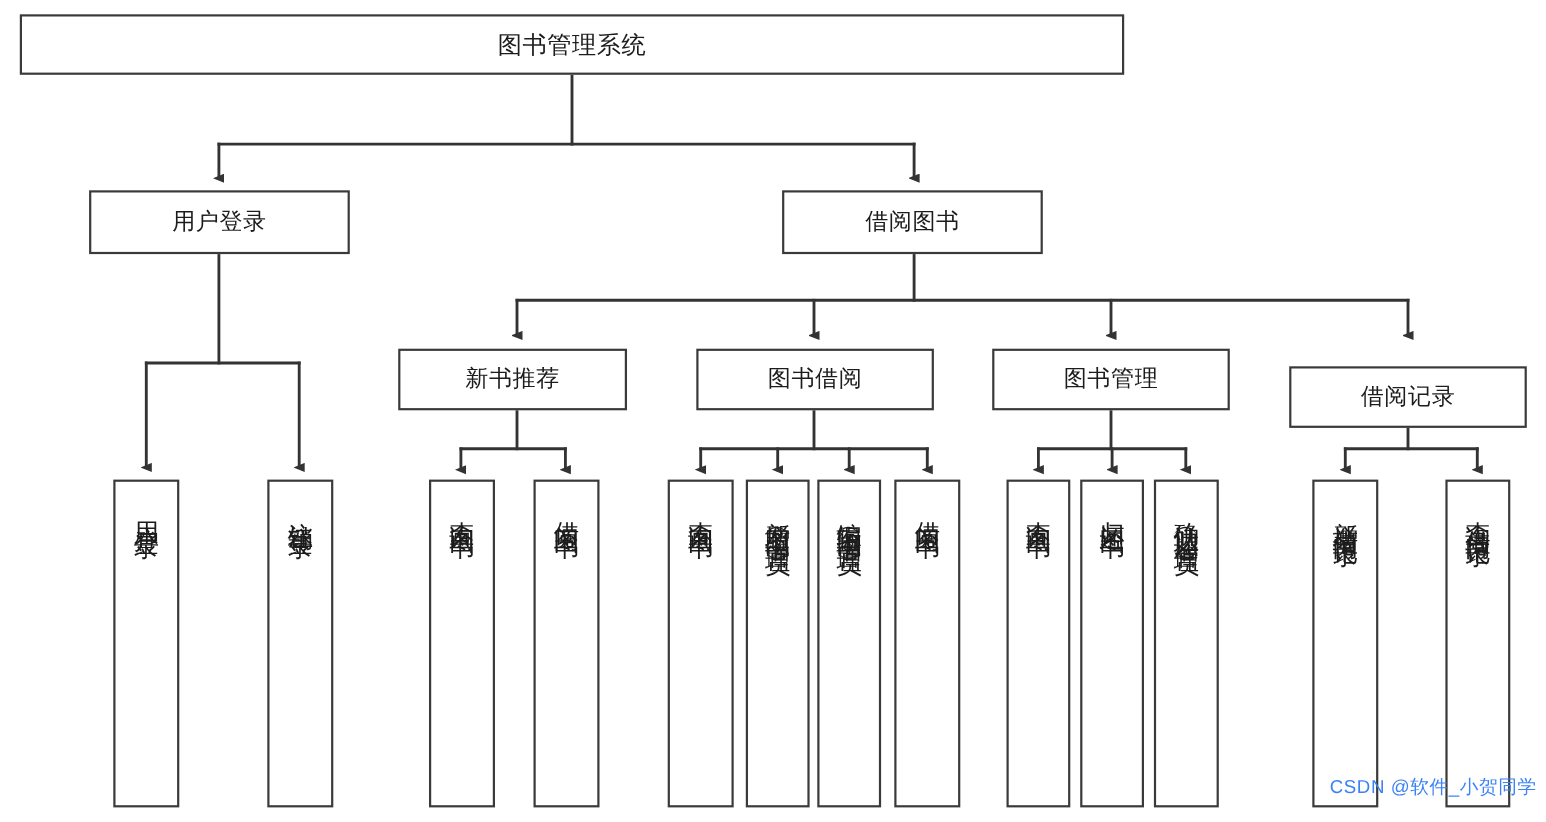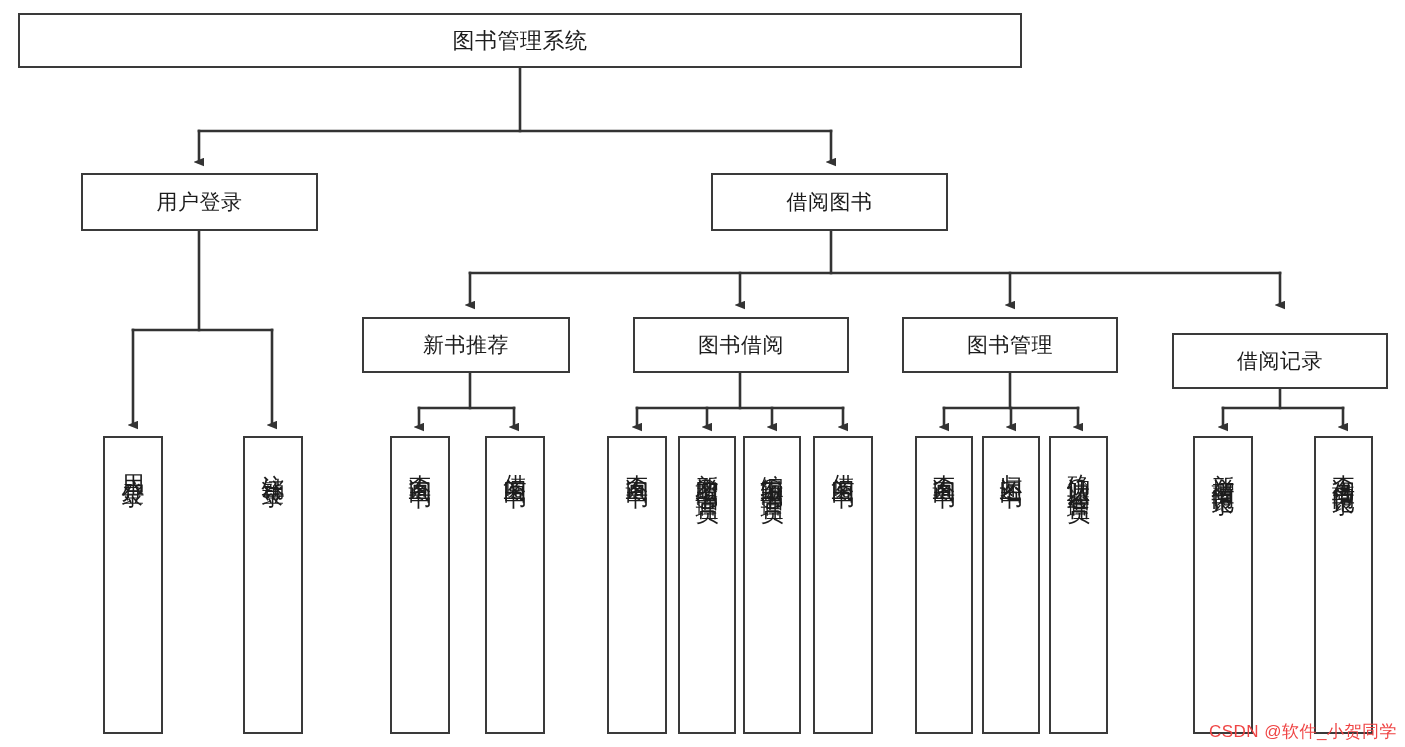--- a/index.html
+++ b/index.html
@@ -61,23 +61,23 @@
     writing-mode: vertical-rl;
     text-orientation: upright;
     font-size: 23px;
     letter-spacing: 4px;
     line-height: 1;
     white-space: nowrap;
   }
   #watermark {
     position: absolute;
     right: 8px;
-    bottom: 4px;
+    bottom: 20px;
     font-size: 17px;
-    color: #ef4444;
+    color: #3b82f6;
     z-index: 5;
     white-space: nowrap;
     letter-spacing: 0.5px;
     margin-left: 28px;
   }
 </style>
 </head>
 <body>
 
 <div id="diagram-root">

